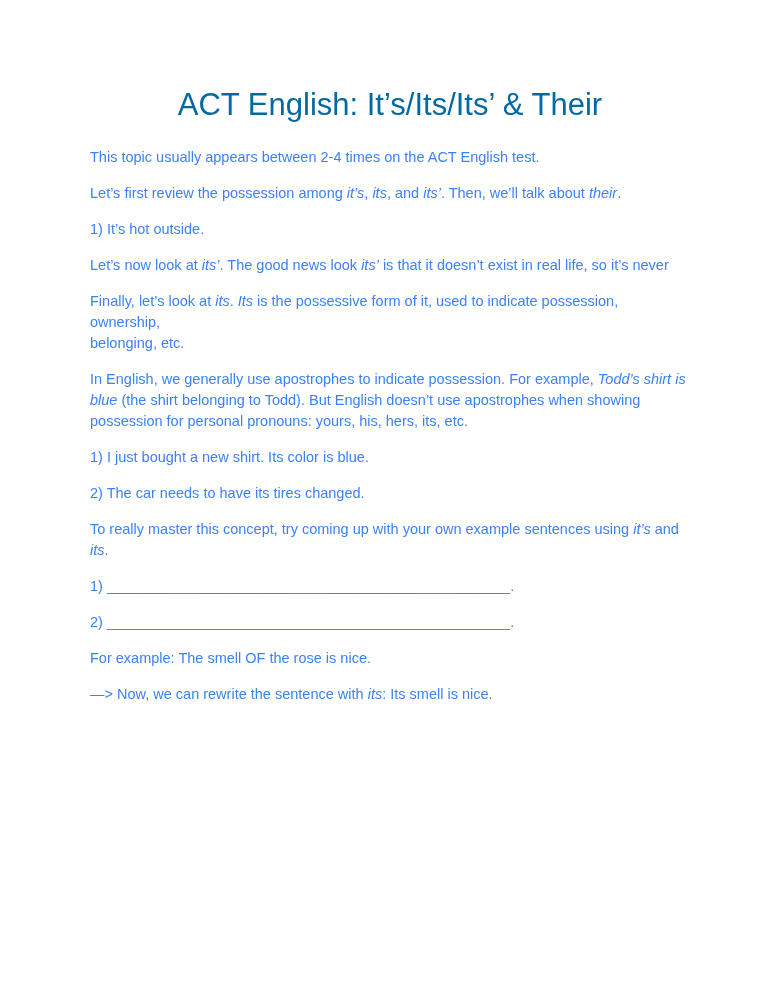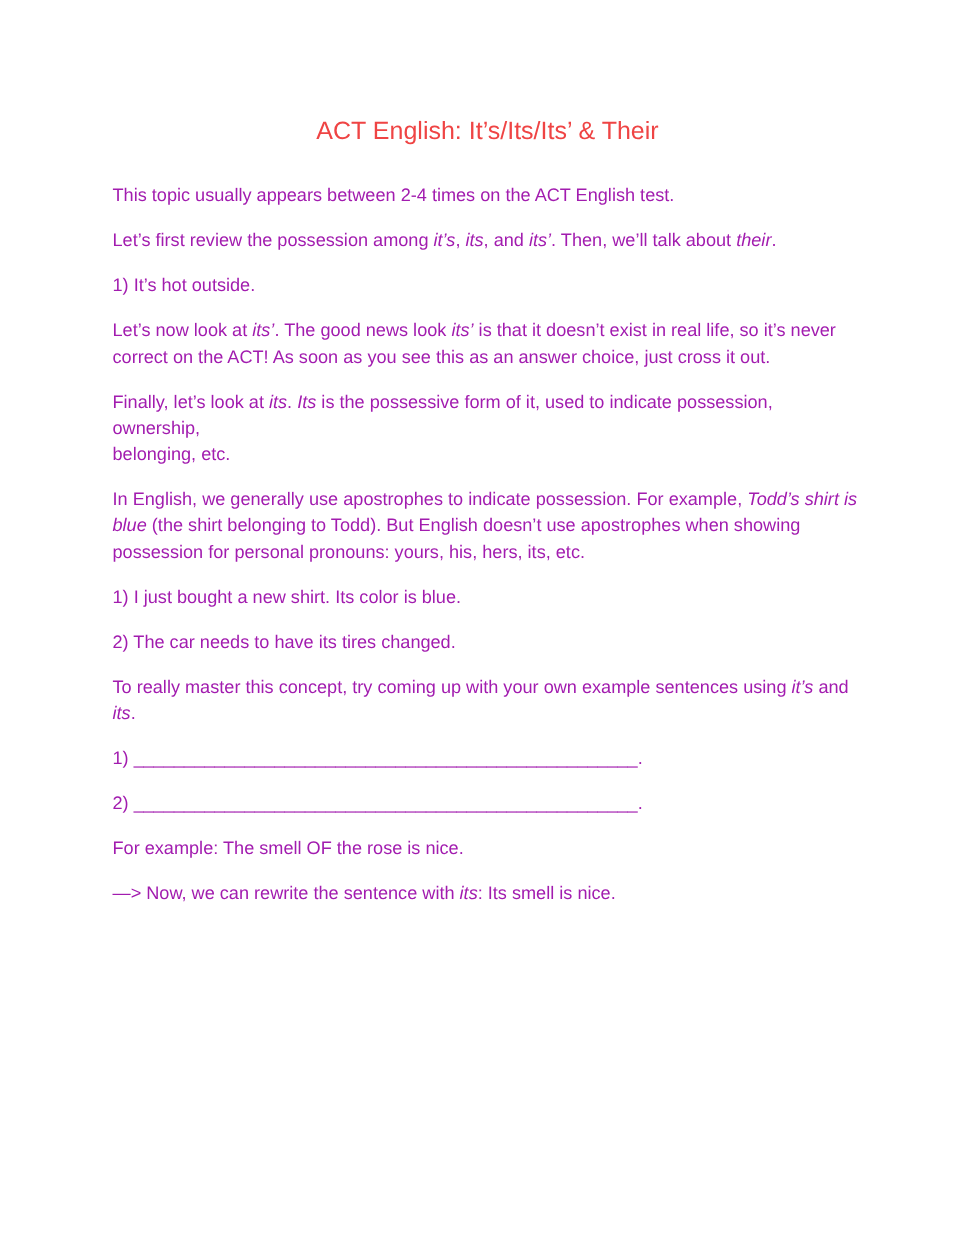--- a/index.html
+++ b/index.html
@@ -15,48 +15,48 @@
     color: #000000;
   }
   .page {
     box-sizing: border-box;
     width: 768px;
     height: 994px;
     padding: 90px 78px 0 90px;
     background: #ffffff;
   }
   .doc-title {
-    font-size: 20px;
+    font-size: 31px;
     font-weight: 400;
     line-height: 30px;
     text-align: center;
     margin: 0 0 27px 0;
-    color: #ef4444;
+    color: #0369a1;
     white-space: nowrap;
   }
   .doc-body p {
     font-size: 14.5px;
     line-height: 21px;
     margin: 0 0 15px 0;
-    color: #a21caf;
+    color: #3b82f6;
   }
   .i {
     font-style: italic;
   }
 </style>
 </head>
 <body>
 
 <div class="page">
   <h1 class="doc-title">ACT English: It’s/Its/Its’ &amp; Their</h1>
   <div class="doc-body">
       <p><span>This topic usually appears between 2-4 times on the ACT English test.</span></p>
       <p><span>Let’s first review the possession among </span><span class="i">it’s</span><span>, </span><span class="i">its</span><span>, and </span><span class="i">its’</span><span>. Then, we’ll talk about </span><span class="i">their</span><span>.</span></p>
       <p><span>1) It’s hot outside.</span></p>
-      <p><span>Let’s now look at </span><span class="i">its’</span><span>. The good news look </span><span class="i">its’</span><span> is that it doesn’t exist in real life, so it’s never</span><br><span>correct on the ACT! As soon as you see this as an answer choice, just cross it out.</span></p>
+      <p><span>Let’s now look at </span><span class="i">its’</span><span>. The good news look </span><span class="i">its’</span><span> is that it doesn’t exist in real life, so it’s never</span><br></p>
       <p><span>Finally, let’s look at </span><span class="i">its</span><span>. </span><span class="i">Its</span><span> is the possessive form of it, used to indicate possession, ownership,</span><br><span>belonging, etc.</span></p>
       <p><span>In English, we generally use apostrophes to indicate possession. For example, </span><span class="i">Todd’s shirt is</span><br><span class="i">blue</span><span> (the shirt belonging to Todd). But English doesn’t use apostrophes when showing</span><br><span>possession for personal pronouns: yours, his, hers, its, etc.</span></p>
       <p><span>1) I just bought a new shirt. Its color is blue.</span></p>
       <p><span>2) The car needs to have its tires changed.</span></p>
       <p><span>To really master this concept, try coming up with your own example sentences using </span><span class="i">it’s</span><span> and </span><span class="i">its</span><span>.</span></p>
       <p><span>1) __________________________________________________.</span></p>
       <p><span>2) __________________________________________________.</span></p>
       <p><span>For example: The smell OF the rose is nice.</span></p>
       <p><span>—&gt; Now, we can rewrite the sentence with </span><span class="i">its</span><span>: Its smell is nice.</span></p>
     </div>

